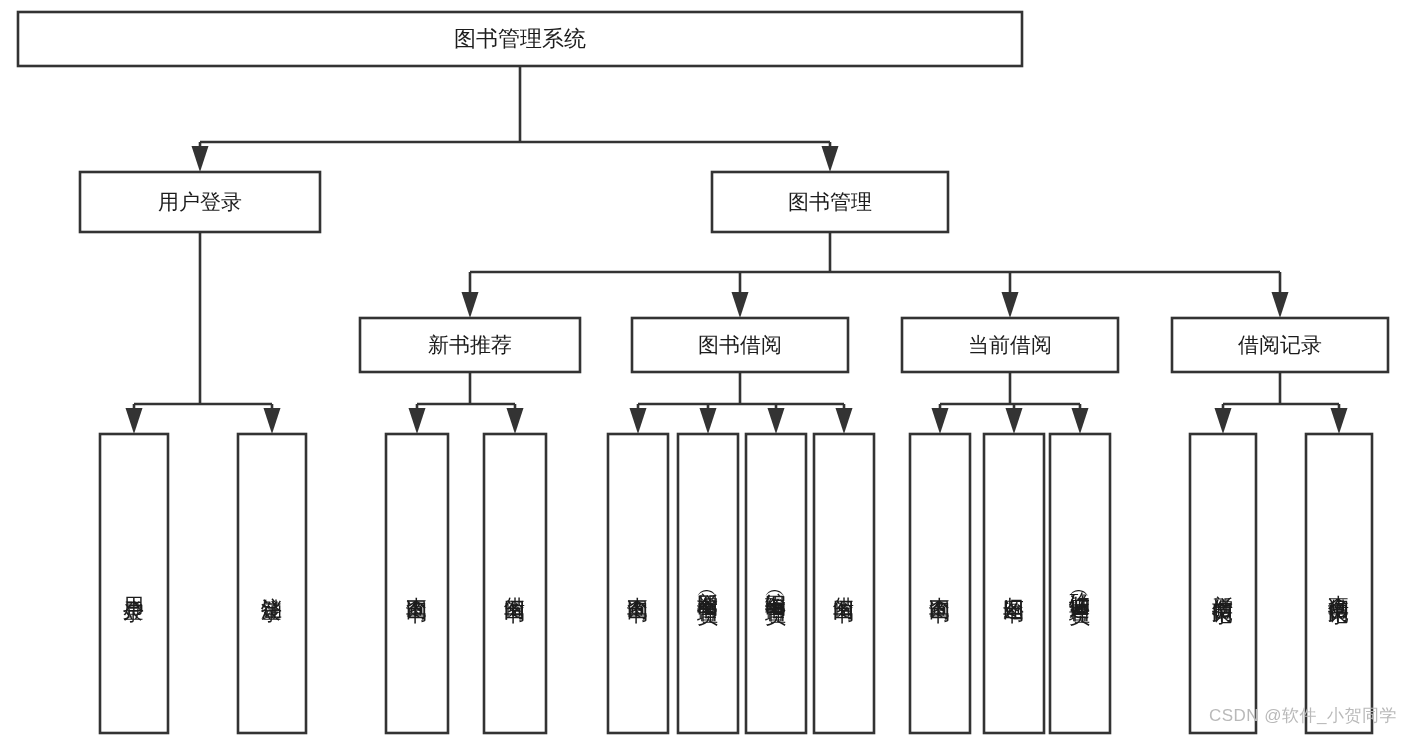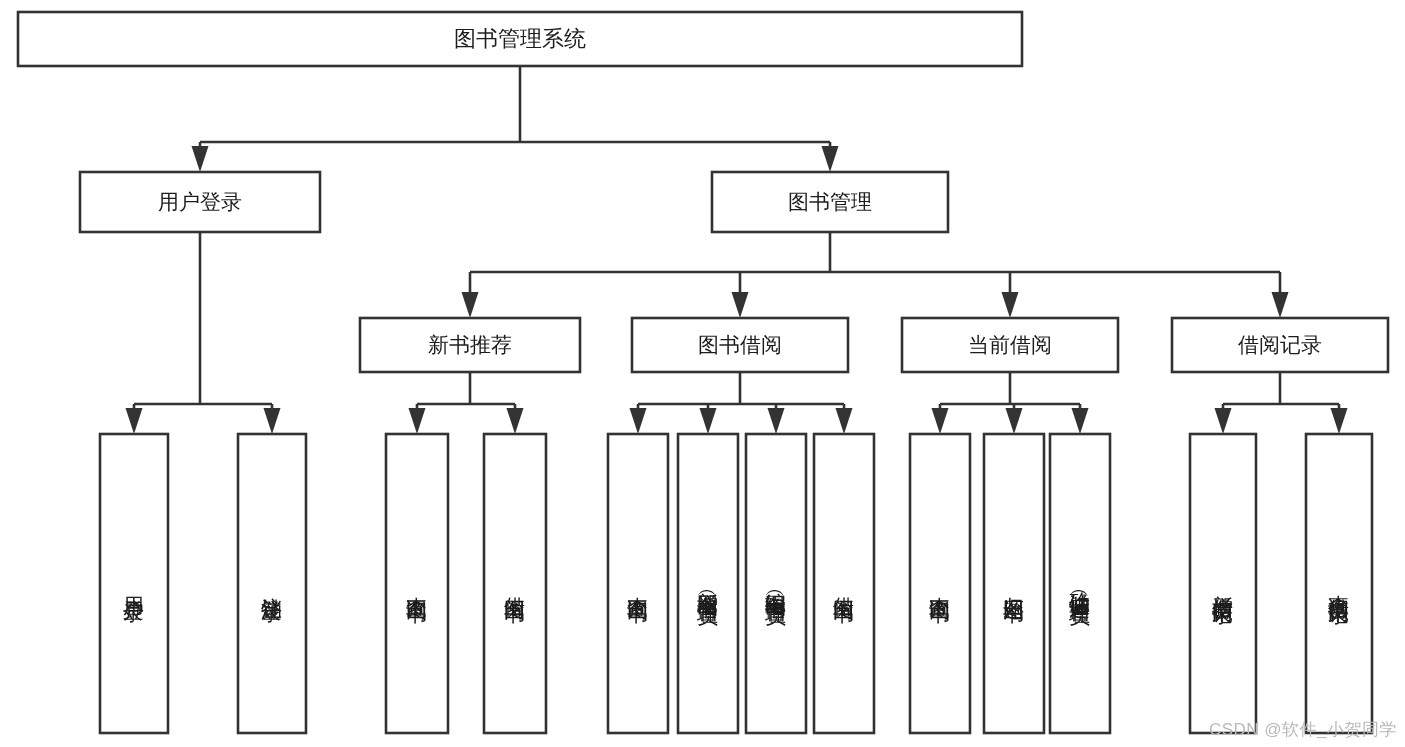--- a/index.html
+++ b/index.html
@@ -67,21 +67,21 @@
     letter-spacing: 2px;
     white-space: nowrap;
     pointer-events: none;
     display: flex;
     align-items: center;
     justify-content: center;
   }
   .watermark {
     position: absolute;
     right: 8px;
-    bottom: 6px;
+    bottom: 20px;
     font-family: "Liberation Sans", "DejaVu Sans", sans-serif;
     font-size: 17px;
     color: #b9b9b9;
     letter-spacing: 0.5px;
     white-space: nowrap;
     pointer-events: none;
   }
 </style>
 </head>
 <body>

